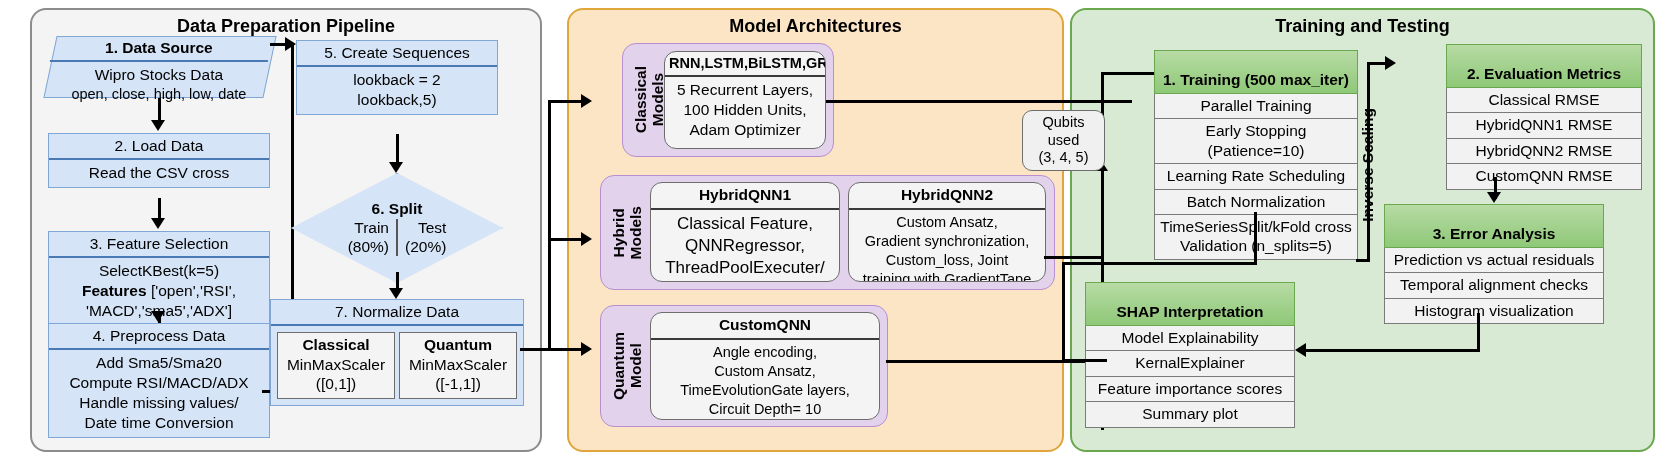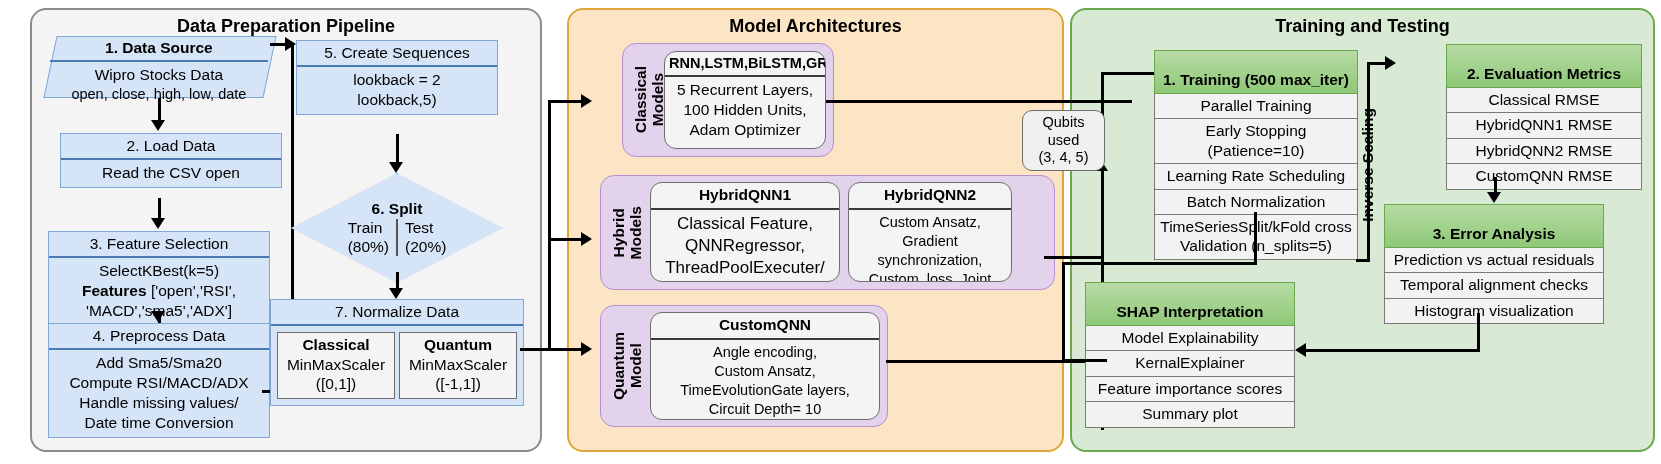--- a/index.html
+++ b/index.html
@@ -51,21 +51,21 @@
     position: absolute; inset: 0;
     background: #d6e4f7; border: 1px solid #7fa6d4;
     clip-path: polygon(50% 0, 100% 50%, 50% 100%, 0 50%);
   }
   .diamond-txt {
     position: absolute; inset: 0; display: flex; flex-direction: column;
     align-items: center; justify-content: center; font-size: 15.5px;
   }
   .diamond-txt .dt { font-weight: bold; margin-bottom: 1px; }
   .diamond-split { display: flex; align-items: stretch; }
-  .diamond-split .col { padding: 0 7px; line-height: 1.2; text-align: left; }
+  .diamond-split .col { padding: 0 7px; line-height: 1.2; text-align: right; }
   .diamond-sep { width: 2px; background: #555; }
 
   
   .wbox {
     background: #f4f4f4; border: 1px solid #6d6d6d; text-align: center;
     font-size: 15.5px; line-height: 1.26; padding: 2px 6px 4px;
   }
   .wbox b { display: block; font-weight: bold; }
 
   
@@ -151,24 +151,24 @@
       <div class="hd">1. Data Source</div>
       <div class="bd">
         <div>Wipro Stocks Data</div>
         <div style="font-size:14.5px;">open, close, high, low, date</div>
       </div>
     </div>
   </div>
   <div class="ln lnv" style="left:158px; top:98px; height:26px;"></div>
   <div class="arw arw-d" style="left:151px; top:120px;"></div>
 
-  <div class="bbox" style="left:48px; top:133px; width:222px;margin-left:12px;">
+  <div class="bbox" style="left:48px; top:133px; width:222px;">
     <div class="hd">2. Load Data</div>
     <div class="bd">
-      <div>Read the CSV open</div>
+      <div>Read the CSV cross</div>
     </div>
   </div>
   <div class="ln lnv" style="left:158px; top:198px; height:24px;"></div>
   <div class="arw arw-d" style="left:151px; top:218px;"></div>
 
   <div class="bbox" style="left:48px; top:231px; width:222px;">
     <div class="hd">3. Feature Selection</div>
     <div class="bd">
       <div>SelectKBest(k=5)</div>
       <div>
@@ -273,21 +273,21 @@
   </div>
   <div class="mcard" style="left:650px; top:182px; width:190px; height:100px;">
     <div class="hd">HybridQNN1</div>
     <div class="bd" style="font-size:17px;">
       <div>Classical Feature,</div>
       <div>QNNRegressor,</div>
       <div>ThreadPoolExecuter/</div>
       <div>Adam Optimizer</div>
     </div>
   </div>
-  <div class="mcard" style="left:848px; top:182px; width:164px; height:100px;">
+  <div class="mcard" style="left:848px; top:182px; width:198px; height:100px;">
     <div class="hd">HybridQNN2</div>
     <div class="bd" style="font-size:14.5px;">
       <div>Custom Ansatz,</div>
       <div>Gradient synchronization,</div>
       <div>Custom_loss, Joint</div>
       <div>training with GradientTape</div>
     </div>
   </div>
 
   <div class="mgroup" style="left:600px; top:305px; width:288px; height:122px;">

